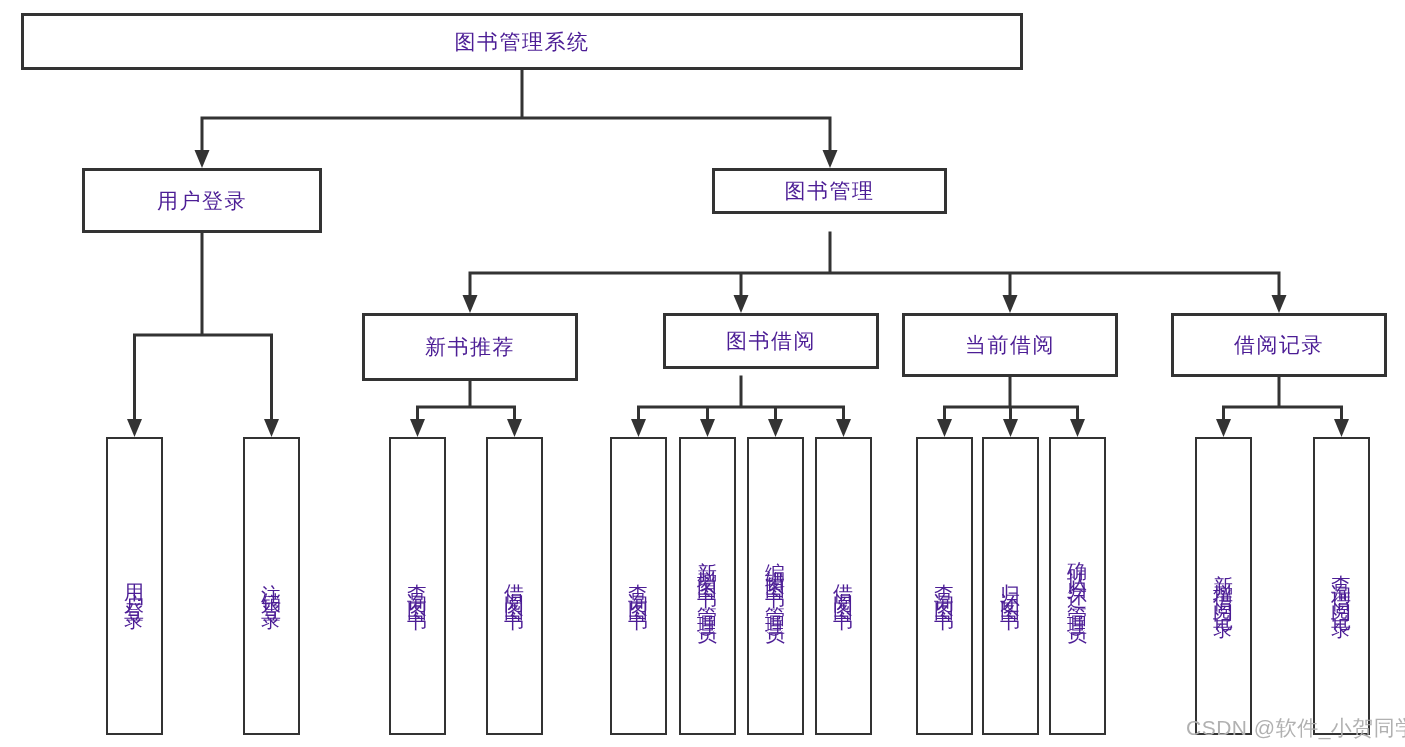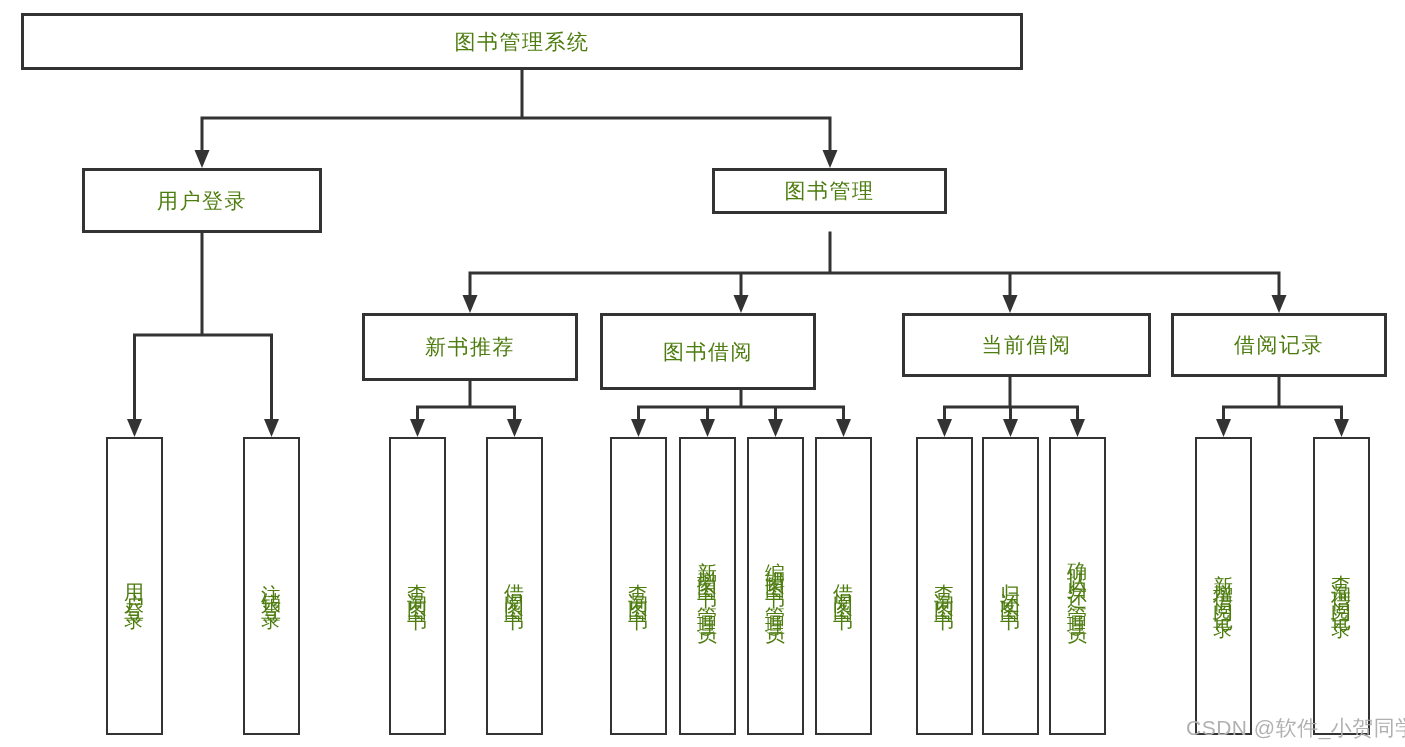--- a/index.html
+++ b/index.html
@@ -10,21 +10,21 @@
     font-family:"Liberation Sans",sans-serif;
     overflow:hidden;
   }
   .wires{position:absolute;left:0;top:0;z-index:1;}
   .box{
     position:absolute;
     box-sizing:border-box;
     background:#ffffff;
     border:3px solid #333333;
     display:flex;align-items:center;justify-content:center;
-    color:#4d7c0f;
+    color:#4c1d95;
     font-size:21px;
     letter-spacing:1.5px;
     z-index:2;
     white-space:nowrap;
   }
   .leaf{
     border-width:2px;
     writing-mode:vertical-rl;
     text-orientation:mixed;
     font-size:20px;
@@ -85,22 +85,22 @@
       <polygon points="1334,419 1349,419 1341.5,437"></polygon>
     </g>
   </svg>
 
   <div class="box" style="left:21px;top:13px;width:1002px;height:57px">图书管理系统</div>
 
   <div class="box" style="left:82px;top:168px;width:240px;height:65px">用户登录</div>
   <div class="box" style="left:712px;top:168px;width:235px;height:46px">图书管理</div>
 
   <div class="box" style="left:362px;top:313px;width:216px;height:68px">新书推荐</div>
-  <div class="box" style="left:600px;top:313px;width:216px;height:77px">图书借阅</div>
-  <div class="box" style="left:902px;top:313px;width:249px;height:64px">当前借阅</div>
+  <div class="box" style="left:663px;top:313px;width:216px;height:56px">图书借阅</div>
+  <div class="box" style="left:902px;top:313px;width:216px;height:64px">当前借阅</div>
   <div class="box" style="left:1171px;top:313px;width:216px;height:64px">借阅记录</div>
 
   <div class="box leaf" style="left:106px;top:437px;width:57px;height:298px">用户登录</div>
   <div class="box leaf" style="left:243px;top:437px;width:57px;height:298px">注销登录</div>
 
   <div class="box leaf" style="left:389px;top:437px;width:57px;height:298px">查询图书</div>
   <div class="box leaf" style="left:486px;top:437px;width:57px;height:298px">借阅图书</div>
 
   <div class="box leaf" style="left:610px;top:437px;width:57px;height:298px">查询图书</div>
   <div class="box leaf" style="left:679px;top:437px;width:57px;height:298px">新增图书（管理员）</div>

